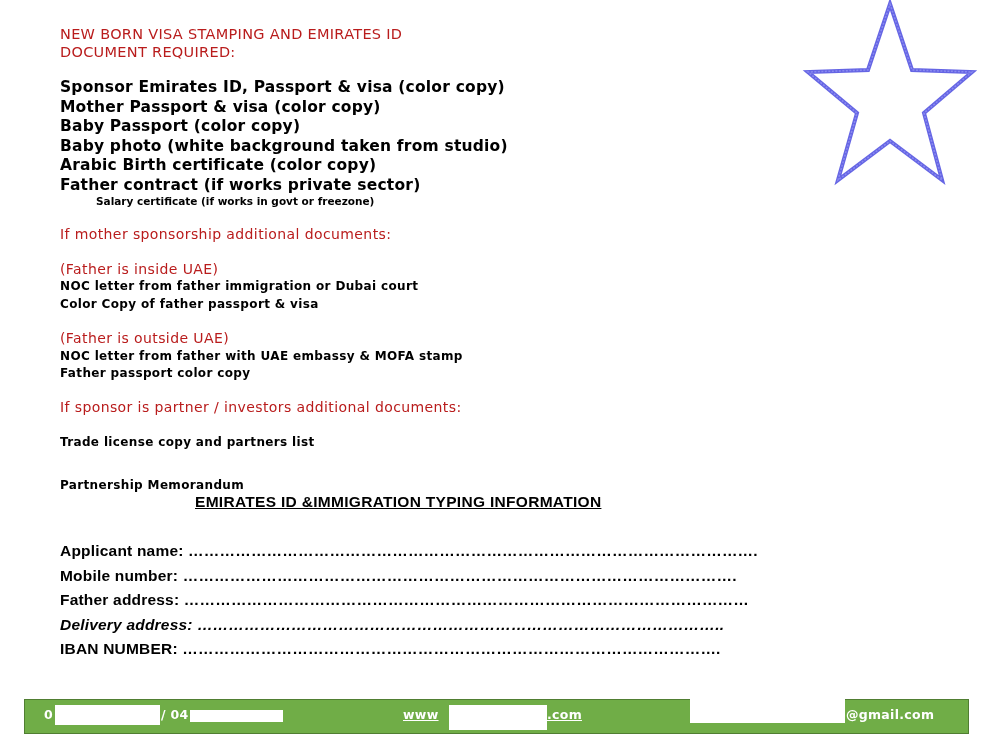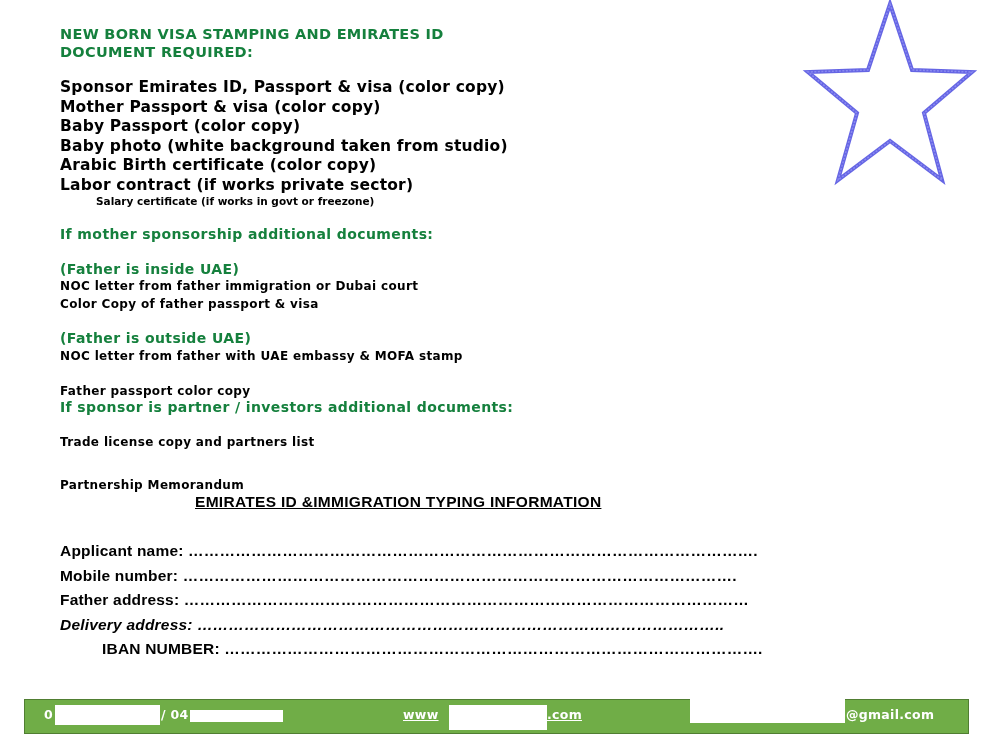--- a/index.html
+++ b/index.html
@@ -1,19 +1,19 @@
 <!DOCTYPE html>
 <html><head>
 <meta charset="utf-8">
 <style>
   html, body { margin: 0; padding: 0; background: #ffffff; }
   body { width: 1000px; height: 750px; position: relative; overflow: hidden;
          font-family: "DejaVu Sans", sans-serif; color: #000; }
   .abs { position: absolute; white-space: nowrap; }
-  .green { color: #15803d; font-weight: bold; }
+  .green { color: #b91c1c; font-weight: normal; }
   .hdr { font-size: 14.5px; letter-spacing: 0.3px; line-height: 19px; }
   .big { font-size: 15.5px; font-weight: bold; line-height: 19.6px; letter-spacing: 0.2px; }
   .small { font-size: 10.5px; font-weight: bold; margin-left: 36px; }
   .med { font-size: 12px; font-weight: bold; line-height: 17.5px; letter-spacing: 0.35px; }
   .sub { font-size: 14px; letter-spacing: 0.4px; }
   .title2 { font-family: "Liberation Sans", sans-serif; font-size: 15.5px; font-weight: bold;
             text-decoration: underline; letter-spacing: 0.3px; }
   .field { font-family: "Liberation Sans", sans-serif; font-size: 15.5px; font-weight: bold; letter-spacing: 0.2px; }
   .footer { position: absolute; left: 24px; top: 699px; width: 945px; height: 35px;
             background: #70ad47; border: 1px solid #507e32; box-sizing: border-box; }
@@ -32,52 +32,52 @@
   <polygon points="890,4 912,70 972,72 924,113 942,180 890,141 838,180 857,113 808,72 868,70" fill="none" stroke="#4a4adf" stroke-width="4" stroke-linejoin="miter" opacity="0.85"></polygon>
   <polygon points="890,4 912,70 972,72 924,113 942,180 890,141 838,180 857,113 808,72 868,70" fill="none" stroke="#8a8af0" stroke-width="1.5" stroke-dasharray="2 1.5"></polygon>
 </svg>
 
 <div>
   <div class="abs big" style="left:60px; top:78px;">Sponsor Emirates ID, Passport &amp; visa (color copy)</div>
   <div class="abs big" style="left:60px; top:97.6px;">Mother Passport &amp; visa (color copy)</div>
   <div class="abs big" style="left:60px; top:117.2px;">Baby Passport (color copy)</div>
   <div class="abs big" style="left:60px; top:136.8px;">Baby photo (white background taken from studio)</div>
   <div class="abs big" style="left:60px; top:156.4px;">Arabic Birth certificate (color copy)</div>
-  <div class="abs big" style="left:60px; top:176px;">Labor contract (if works private sector)</div>
+  <div class="abs big" style="left:60px; top:176px;">Father contract (if works private sector)</div>
   <div class="abs small" style="left:60px; top:195px;">Salary certificate (if works in govt or freezone)</div>
 </div>
 
 <div class="abs green sub" style="left:60px; top:226px;">If mother sponsorship additional documents:</div>
 <div class="abs green sub" style="left:60px; top:261px;">(Father is inside UAE)</div>
 <div class="abs med" style="left:60px; top:278px;">NOC letter from father immigration or Dubai court</div>
 <div class="abs med" style="left:60px; top:295.5px;">Color Copy of father passport &amp; visa</div>
 
 <div class="abs green sub" style="left:60px; top:330px;">(Father is outside UAE)</div>
 <div class="abs med" style="left:60px; top:347.5px;">NOC letter from father with UAE embassy &amp; MOFA stamp</div>
-<div class="abs med" style="left:60px; top:383px;text-align:center;">Father passport color copy</div>
+<div class="abs med" style="left:60px; top:365px;text-align:center;">Father passport color copy</div>
 
 <div class="abs green sub" style="left:60px; top:399px;">If sponsor is partner / investors additional documents:</div>
 <div class="abs med" style="left:60px; top:434px;text-align:right;">Trade license copy and partners list</div>
 <div class="abs med" style="left:60px; top:451.5px;margin-top:25px;">Partnership Memorandum</div>
 
 <div class="abs title2" style="left:195px; top:493px;">EMIRATES ID &amp;IMMIGRATION TYPING INFORMATION</div>
 
 <div class="abs field" style="left:60px; top:542px;">
   <span>Applicant name: </span><span>……………………………………………………………………………………………….</span>
 </div>
 <div class="abs field" style="left:60px; top:566.5px;">
   <span>Mobile number: </span><span>…………………………………………………………………………………………….</span>
 </div>
 <div class="abs field" style="left:60px; top:591px;">
   <span>Father address: </span><span>………………………………………………………………………………………………</span>
 </div>
 <div class="abs field" style="left:60px; top:615.5px;font-style:italic;">
   <span>Delivery address: </span><span>………………………………………………………………………………………..</span>
 </div>
-<div class="abs field" style="left:60px; top:640px;margin-left:42px;">
+<div class="abs field" style="left:60px; top:640px;">
   <span>IBAN NUMBER: </span><span>………………………………………………………………………………………….</span>
 </div>
 
 <div class="footer"></div>
 <div class="ftxt" style="left:44px;">0</div>
 <div class="ftxt" style="left:161px;">/ 04</div>
 <div class="ftxt under" style="left:403px;">www</div>
 <div class="ftxt under" style="left:547px;">.com</div>
 <div class="ftxt" style="left:846px;">@gmail.com</div>
 

